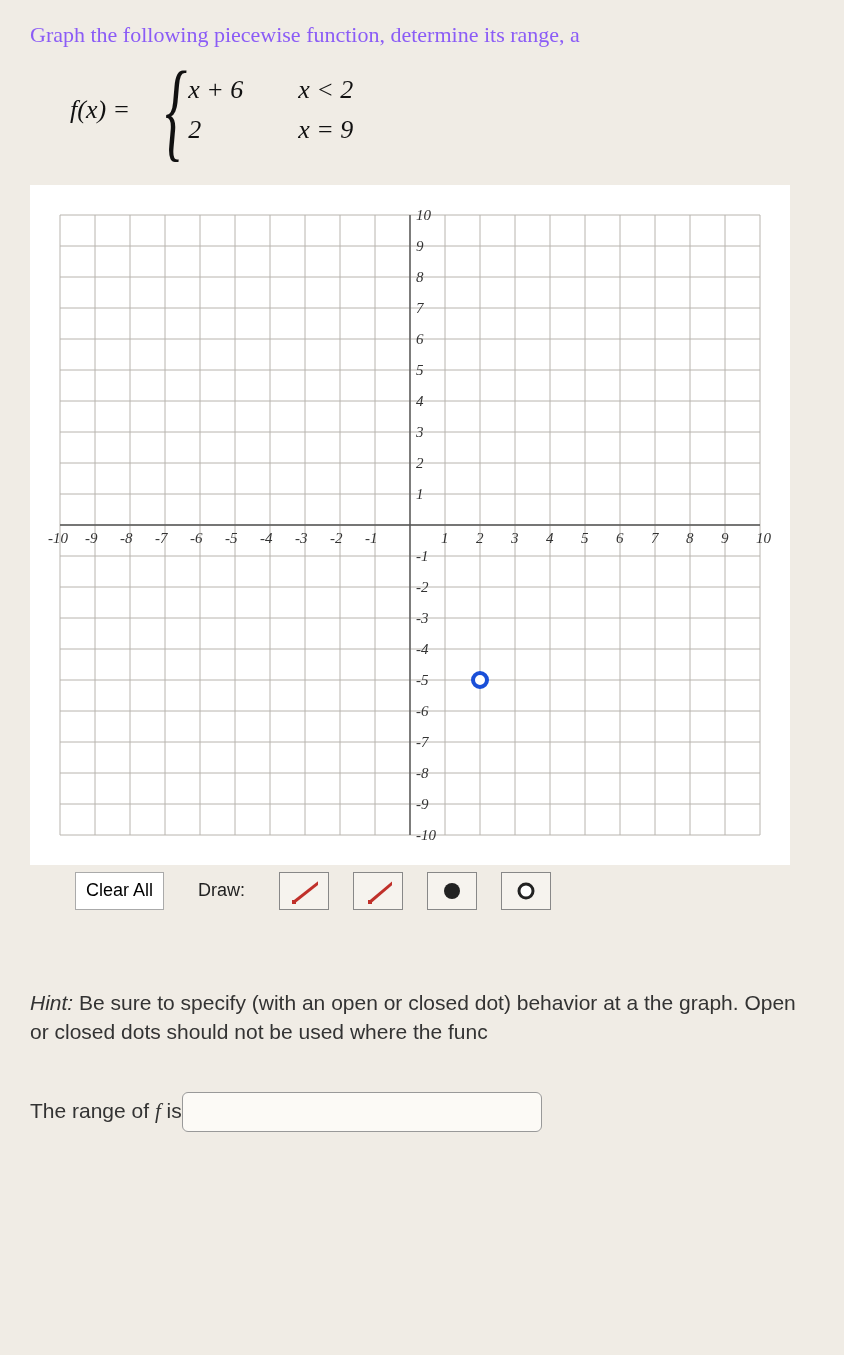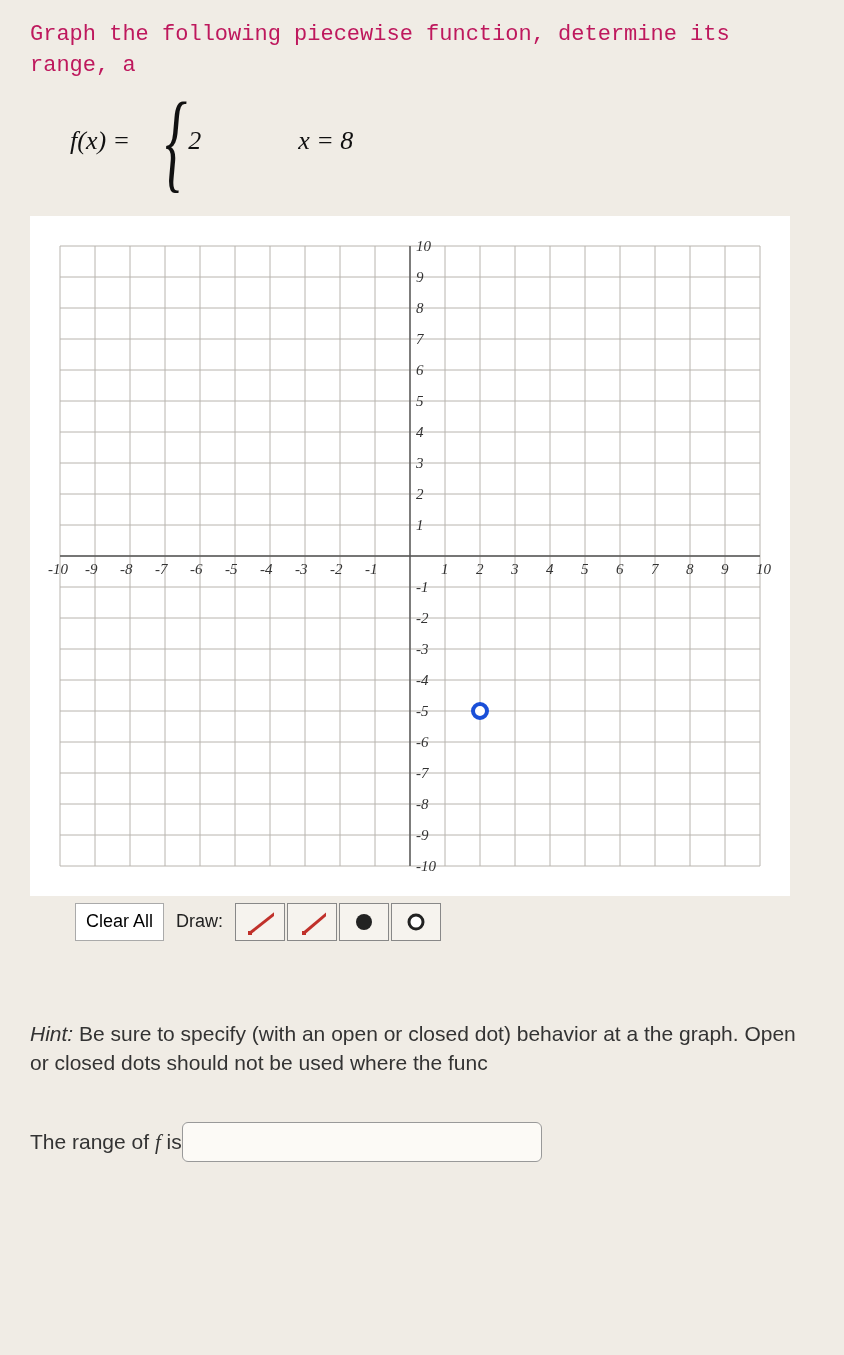--- a/index.html
+++ b/index.html
@@ -9,22 +9,22 @@
     width: 844px;
     height: 1355px;
     padding: 20px 30px;
     position: relative;
     color: #222;
   }
   .prompt-text {
     font-size: 22px;
     line-height: 1.4;
     margin-bottom: 7px;
-    font-family: Liberation Mono, monospace;
-    color: #be185d;
+    font-family: Liberation Serif, serif;
+    color: #8b5cf6;
   }
   .equation-block {
     font-family: 'Cambria Math', 'Times New Roman', serif;
     font-size: 26px;
     font-style: italic;
     display: flex;
     align-items: center;
     margin: 10px 0 25px 40px;
     color: #111;
   }
@@ -59,21 +59,21 @@
   }
   .open-circle {
     fill: #fff;
     stroke: #1a4fd8;
     stroke-width: 4;
   }
   
   .tool-row {
     display: flex;
     align-items: center;
-    gap: 2px;
+    gap: 24px;
     margin-top: -2px;
     margin-left: 45px;
   }
   .tool-btn {
     border: 1px solid #888;
     background: #f6f3ee;
     font-size: 18px;
     font-family: -apple-system, Arial, sans-serif;
     padding: 6px 10px;
     cursor: pointer;
@@ -126,22 +126,26 @@
 </head>
 <body>
 
 <div class="prompt-text">Graph the following piecewise function, determine its range, a</div>
 
 <div class="equation-block">
   <span class="lhs">f(x) =</span>
   <span class="brace">{</span>
   <div class="pieces">
     <div class="piece-row">
+      <span class="expr">x + 6</span>
+      <span class="cond">x &lt; 2</span>
+    </div>
+    <div class="piece-row">
       <span class="expr">2</span>
-      <span class="cond">x = 8</span>
+      <span class="cond">x = 9</span>
     </div>
   </div>
 </div>
 
 <div class="graph-wrap">
   <svg class="graph" id="graph-svg" width="760" height="680">
       <line x1="30" y1="650" x2="30" y2="30" class="grid-line"></line>
       <line x1="65" y1="650" x2="65" y2="30" class="grid-line"></line>
       <line x1="100" y1="650" x2="100" y2="30" class="grid-line"></line>
       <line x1="135" y1="650" x2="135" y2="30" class="grid-line"></line>

